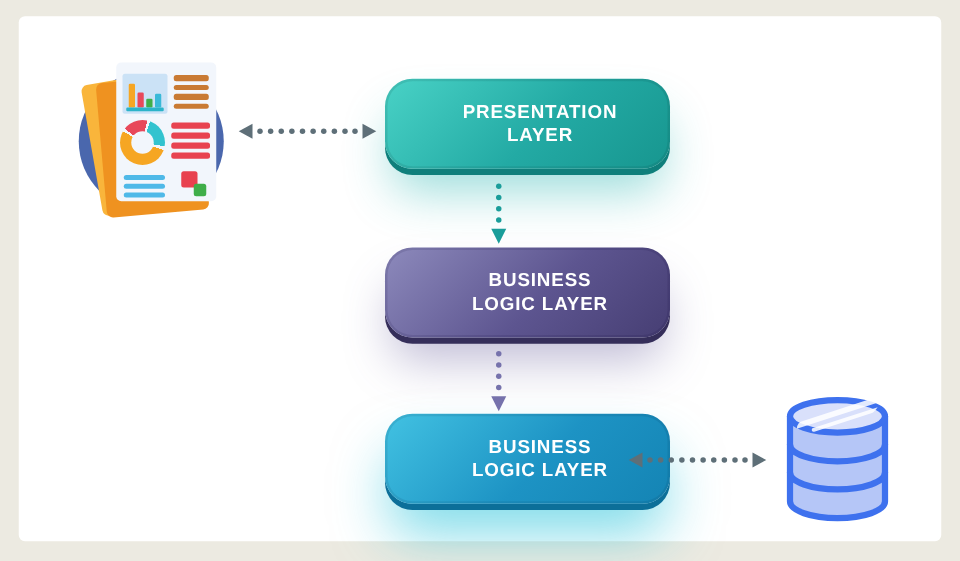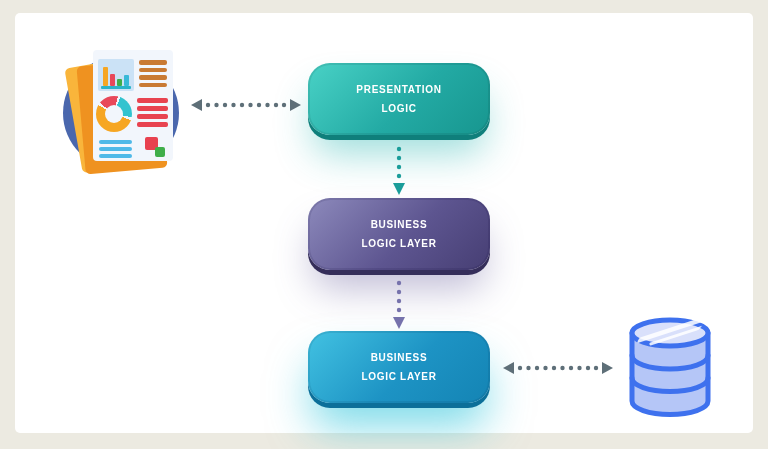--- a/index.html
+++ b/index.html
@@ -9,24 +9,24 @@
   }
   .canvas{
     position:relative;width:768px;height:449px;background:#eceae1;overflow:hidden;
   }
   .panel{
     position:absolute;left:15px;top:13px;width:738px;height:420px;
     background:#ffffff;border-radius:5px;
   }
   
   .node{
-    position:absolute;width:182px;height:72px;border-radius:22px;
+    position:absolute;width:208px;height:72px;border-radius:22px;
     display:flex;flex-direction:column;align-items:center;justify-content:center;
-    color:#ffffff;font-weight:800;font-size:10px;letter-spacing:.7px;
-    line-height:19px;text-align:center;
+    color:#ffffff;font-weight:800;font-size:15px;letter-spacing:.7px;
+    line-height:19px;text-align:center;padding-left:20px;
   }
   .node .ln{display:block;}
   .node-1{
     left:293px;top:50px;
     background:linear-gradient(135deg,#49d2c6 0%,#23aaa4 55%,#17968f 100%);
     box-shadow:0 5px 0 #0f7f7b, inset 0 0 0 2px rgba(0,40,40,.10),
                0 24px 38px -6px rgba(35,180,175,.45);
   }
   .node-2{
     left:293px;top:185px;
@@ -128,21 +128,21 @@
             <span></span>
             <span></span>
         </div>
         <div class="sq sq-red"></div>
         <div class="sq sq-green"></div>
       </div>
     </div>
 
     <div class="node node-1">
       <span class="ln">PRESENTATION</span>
-      <span class="ln">LOGIC</span>
+      <span class="ln">LAYER</span>
     </div>
     <div class="node node-2">
       <span class="ln">BUSINESS</span>
       <span class="ln">LOGIC LAYER</span>
     </div>
     <div class="node node-3">
       <span class="ln">BUSINESS</span>
       <span class="ln">LOGIC LAYER</span>
     </div>
 

